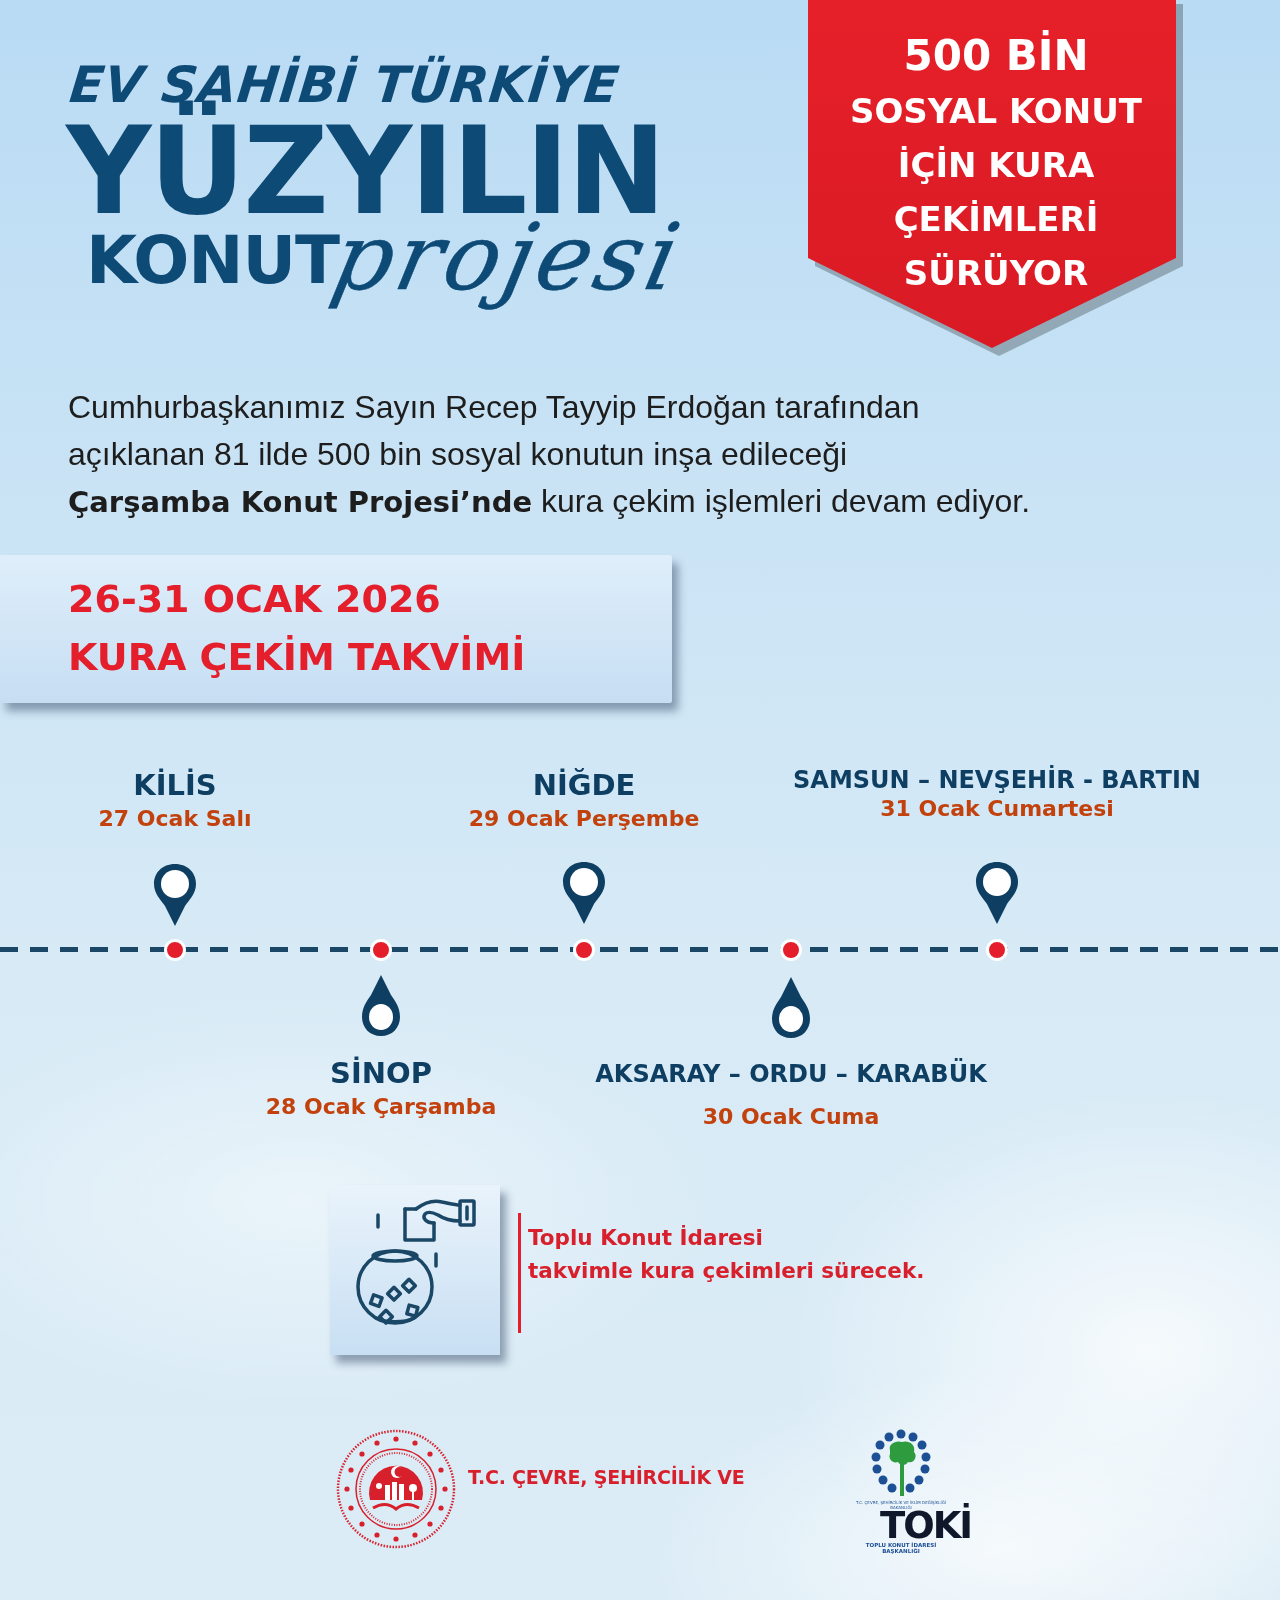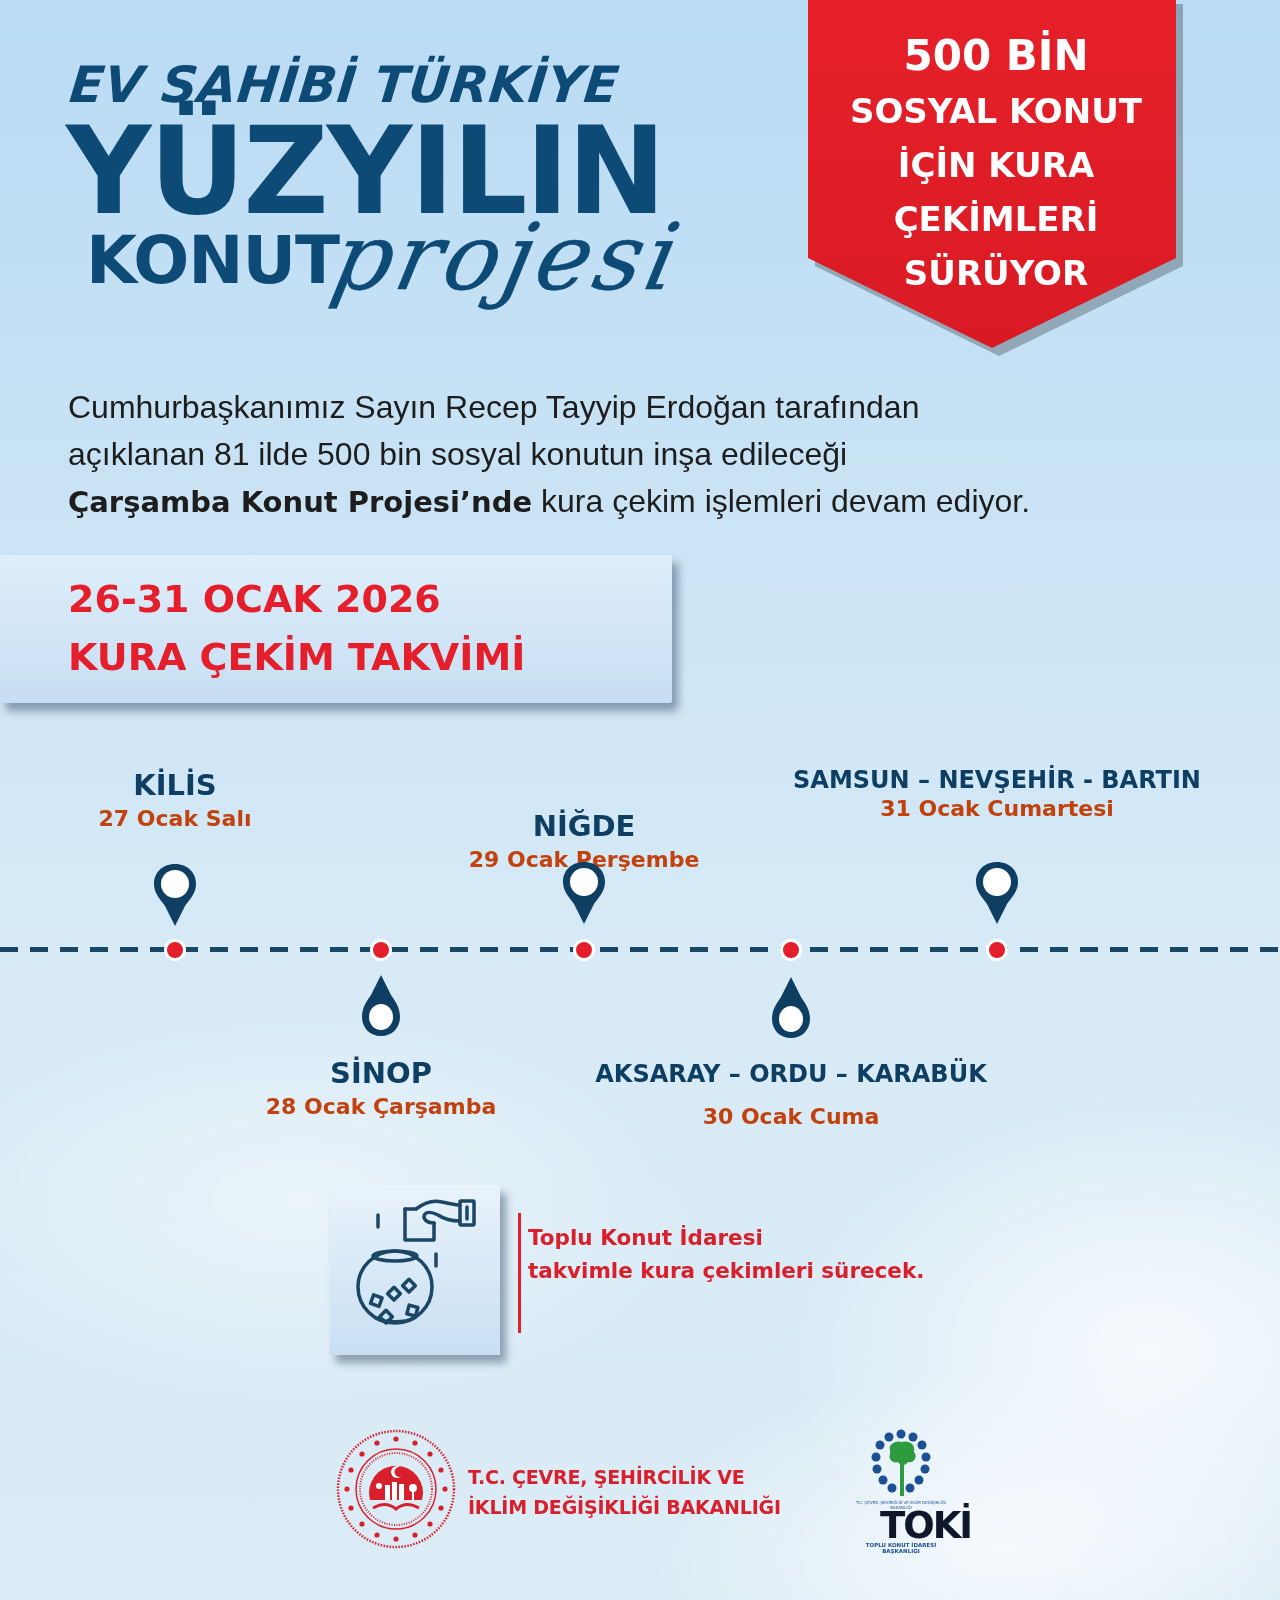--- a/index.html
+++ b/index.html
@@ -230,21 +230,21 @@
 <svg class="abs pin" style="left:381px; top:973px;" width="48" height="66" viewBox="0 0 48 66">
   <path d="M24 2 L14 22 C10 28 5 34 5 44 C5 55 13 63 24 63 C35 63 43 55 43 44 C43 34 38 28 34 22 Z" fill="#0e3f62"></path>
   <ellipse cx="24" cy="44" rx="12" ry="13" fill="#ffffff"></ellipse>
 </svg>
 <div class="abs event" style="left:381px; top:1056px;">
   <span class="city" style="font-size:29px;">SİNOP</span>
   <span class="when">28 Ocak Çarşamba</span>
 </div>
 
 <div class="abs event" style="left:584px; top:768px;">
-  <span class="city" style="font-size:29px;margin-top:41px;">NİĞDE</span>
+  <span class="city" style="font-size:29px;">NİĞDE</span>
   <span class="when">29 Ocak Perşembe</span>
 </div>
 <svg class="abs pin" style="left:584px; top:860px;" width="48" height="66" viewBox="0 0 48 66">
   <path d="M24 2 C11 2 3 11 3 22 C3 32 10 38 14 44 L24 64 L34 44 C38 38 45 32 45 22 C45 11 37 2 24 2 Z" fill="#0e3f62"></path>
   <circle cx="24" cy="22" r="14" fill="#ffffff"></circle>
 </svg>
 <div class="abs dot" style="left:584px; top:939px;"></div>
 
 <div class="abs dot" style="left:791px; top:939px;"></div>
 <svg class="abs pin" style="left:791px; top:975px;" width="48" height="66" viewBox="0 0 48 66">
@@ -326,21 +326,20 @@
     <rect x="57" y="54" width="5" height="18"></rect>
     <rect x="64" y="56" width="5" height="16"></rect>
     <circle cx="78" cy="60" r="4"></circle>
     <rect x="77" y="63" width="2" height="9"></rect>
     <circle cx="44" cy="58" r="3"></circle>
   </g>
   <path d="M38 80 C48 74 55 76 61 81 C67 76 74 74 84 80" fill="none" stroke="#d8202c" stroke-width="3"></path>
 </svg>
 <div class="abs ministry-name">
   <div>T.C. ÇEVRE, ŞEHİRCİLİK VE</div>
-  <div>İKLİM DEĞİŞİKLİĞİ BAKANLIĞI</div>
 </div>
 
 <svg class="abs" style="left:860px; top:1428px;" width="82" height="74" viewBox="0 0 82 74">
   <g fill="#1c4f94">
     <circle cx="41" cy="6" r="4.5"></circle>
       <circle cx="53" cy="9" r="4.5"></circle>
       <circle cx="29" cy="9" r="4.5"></circle>
     <circle cx="62" cy="17" r="4.5"></circle>
       <circle cx="20" cy="17" r="4.5"></circle>
     <circle cx="66" cy="29" r="4.5"></circle>

